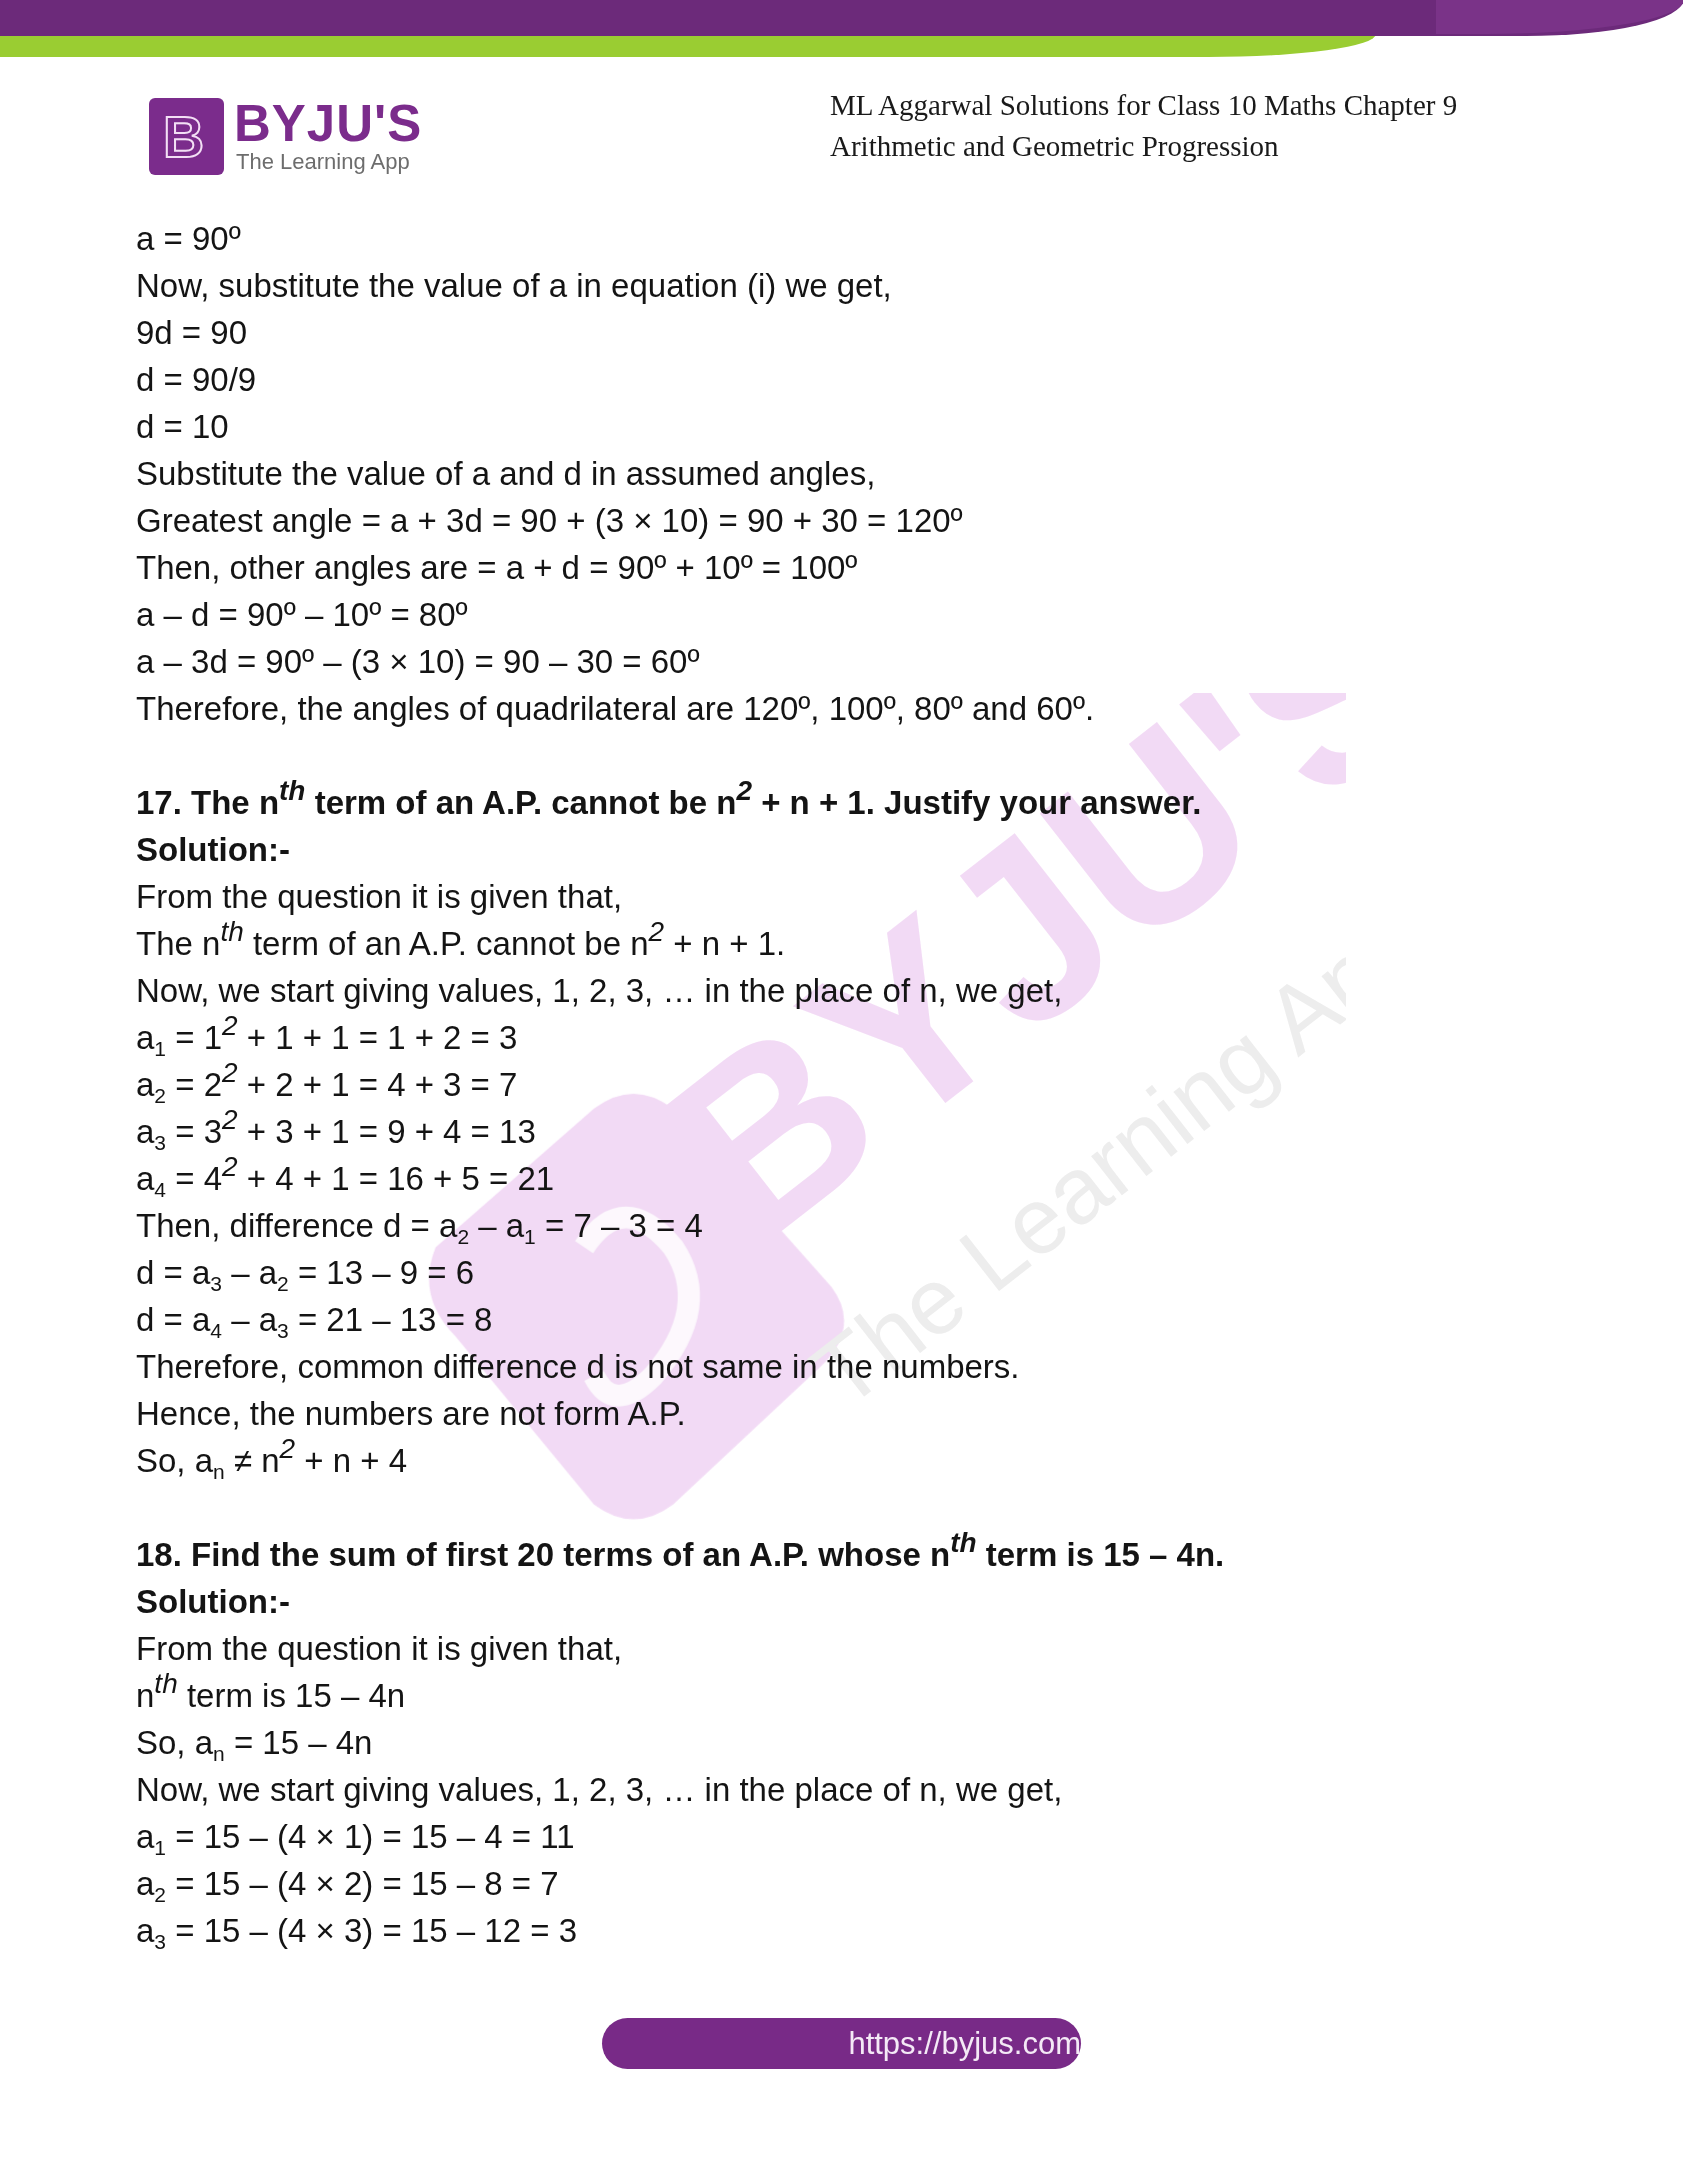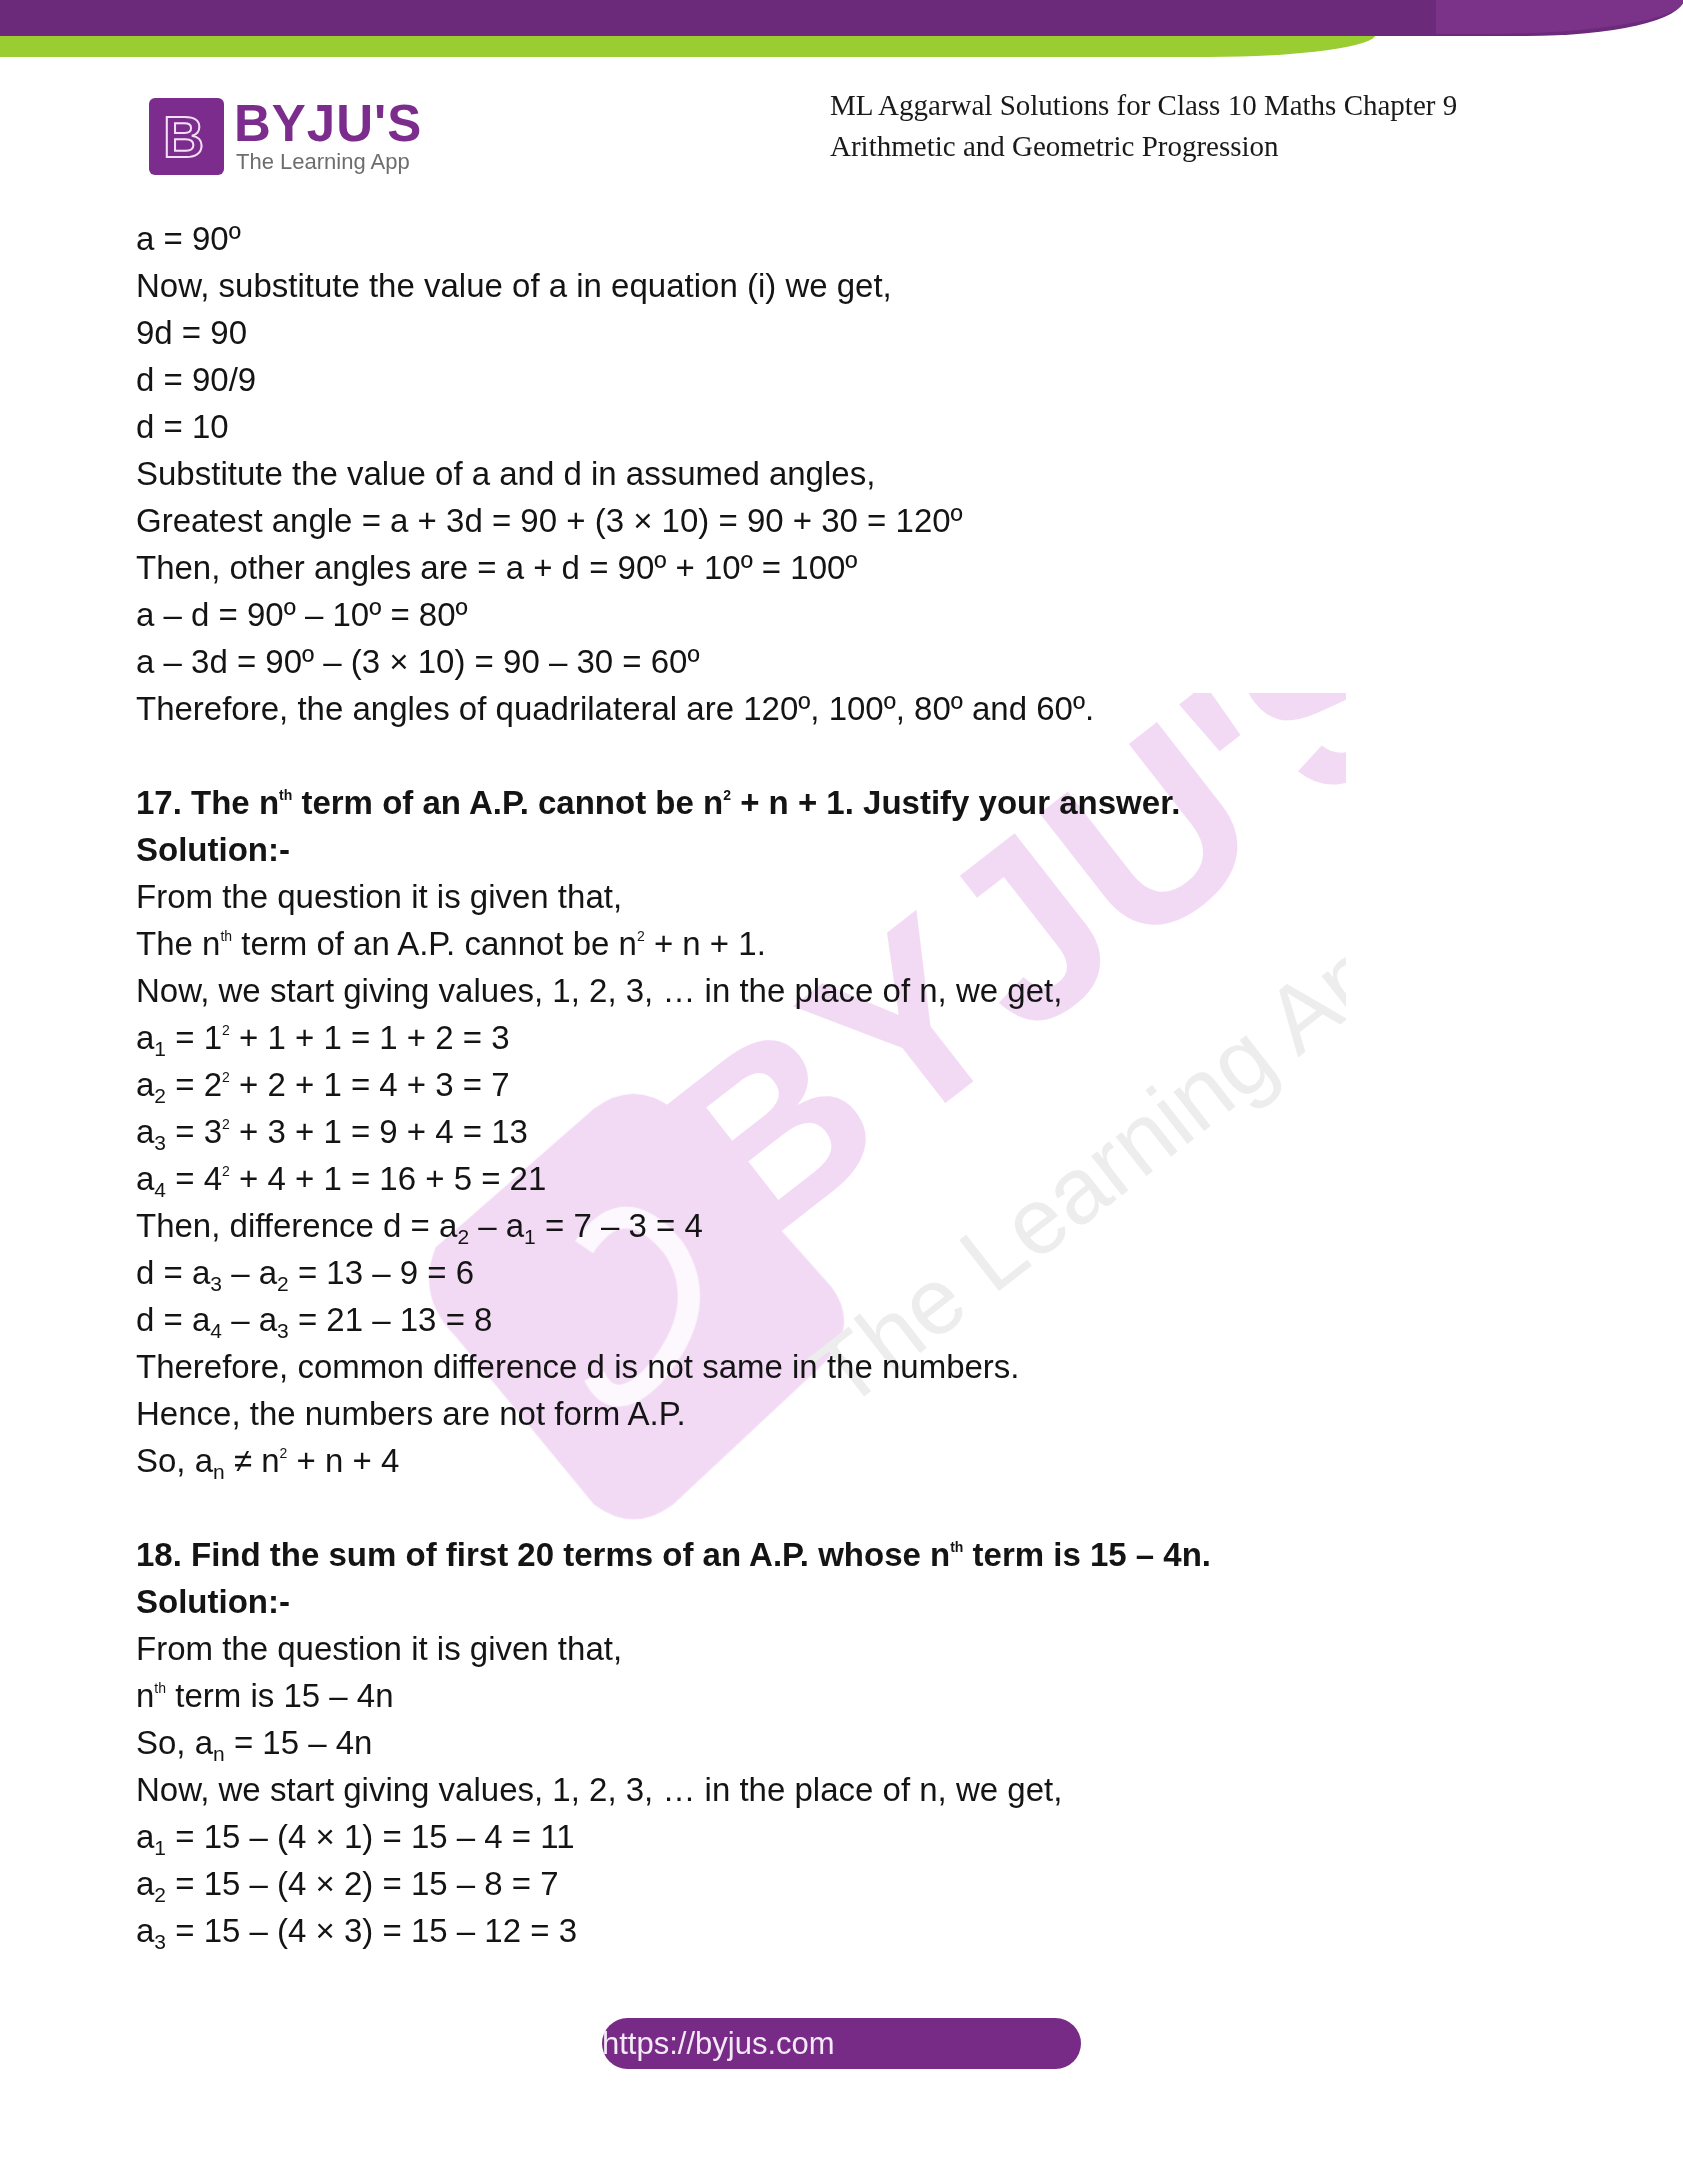--- a/index.html
+++ b/index.html
@@ -43,26 +43,26 @@
   .watermark {
     position: absolute; left: 396px; top: 693px; width: 950px; height: 851px;
     pointer-events: none; z-index: 0;
   }
   .content {
     position: absolute; left: 136px; top: 215px; width: 1386px; z-index: 1;
   }
   .line { font-size: 33px; line-height: 47px; height: 47px; white-space: nowrap; color: #141414; }
   .bold { font-weight: bold; }
   .gap { height: 47px; }
-  sup { font-size: 14px; line-height: 0; vertical-align: 14px; }
+  sup { font-size: 28px; line-height: 0; vertical-align: 14px; font-style: italic; }
   sub { font-size: 21px; line-height: 0; vertical-align: -7px; }
   .footer-pill {
     position: absolute; left: 602px; top: 2018px; width: 479px; height: 51px;
     background: #782a87; border-radius: 26px; color: #f4e9f6;
-    font-size: 31px; line-height: 51px; text-align: left;
+    font-size: 31px; line-height: 51px; text-align: right;
   }
 </style>
 </head>
 <body>
 
 <div class="band-green"></div>
 <div class="band-purple"></div>
 <div class="band-purple2"></div>
 
 <div class="logo">

